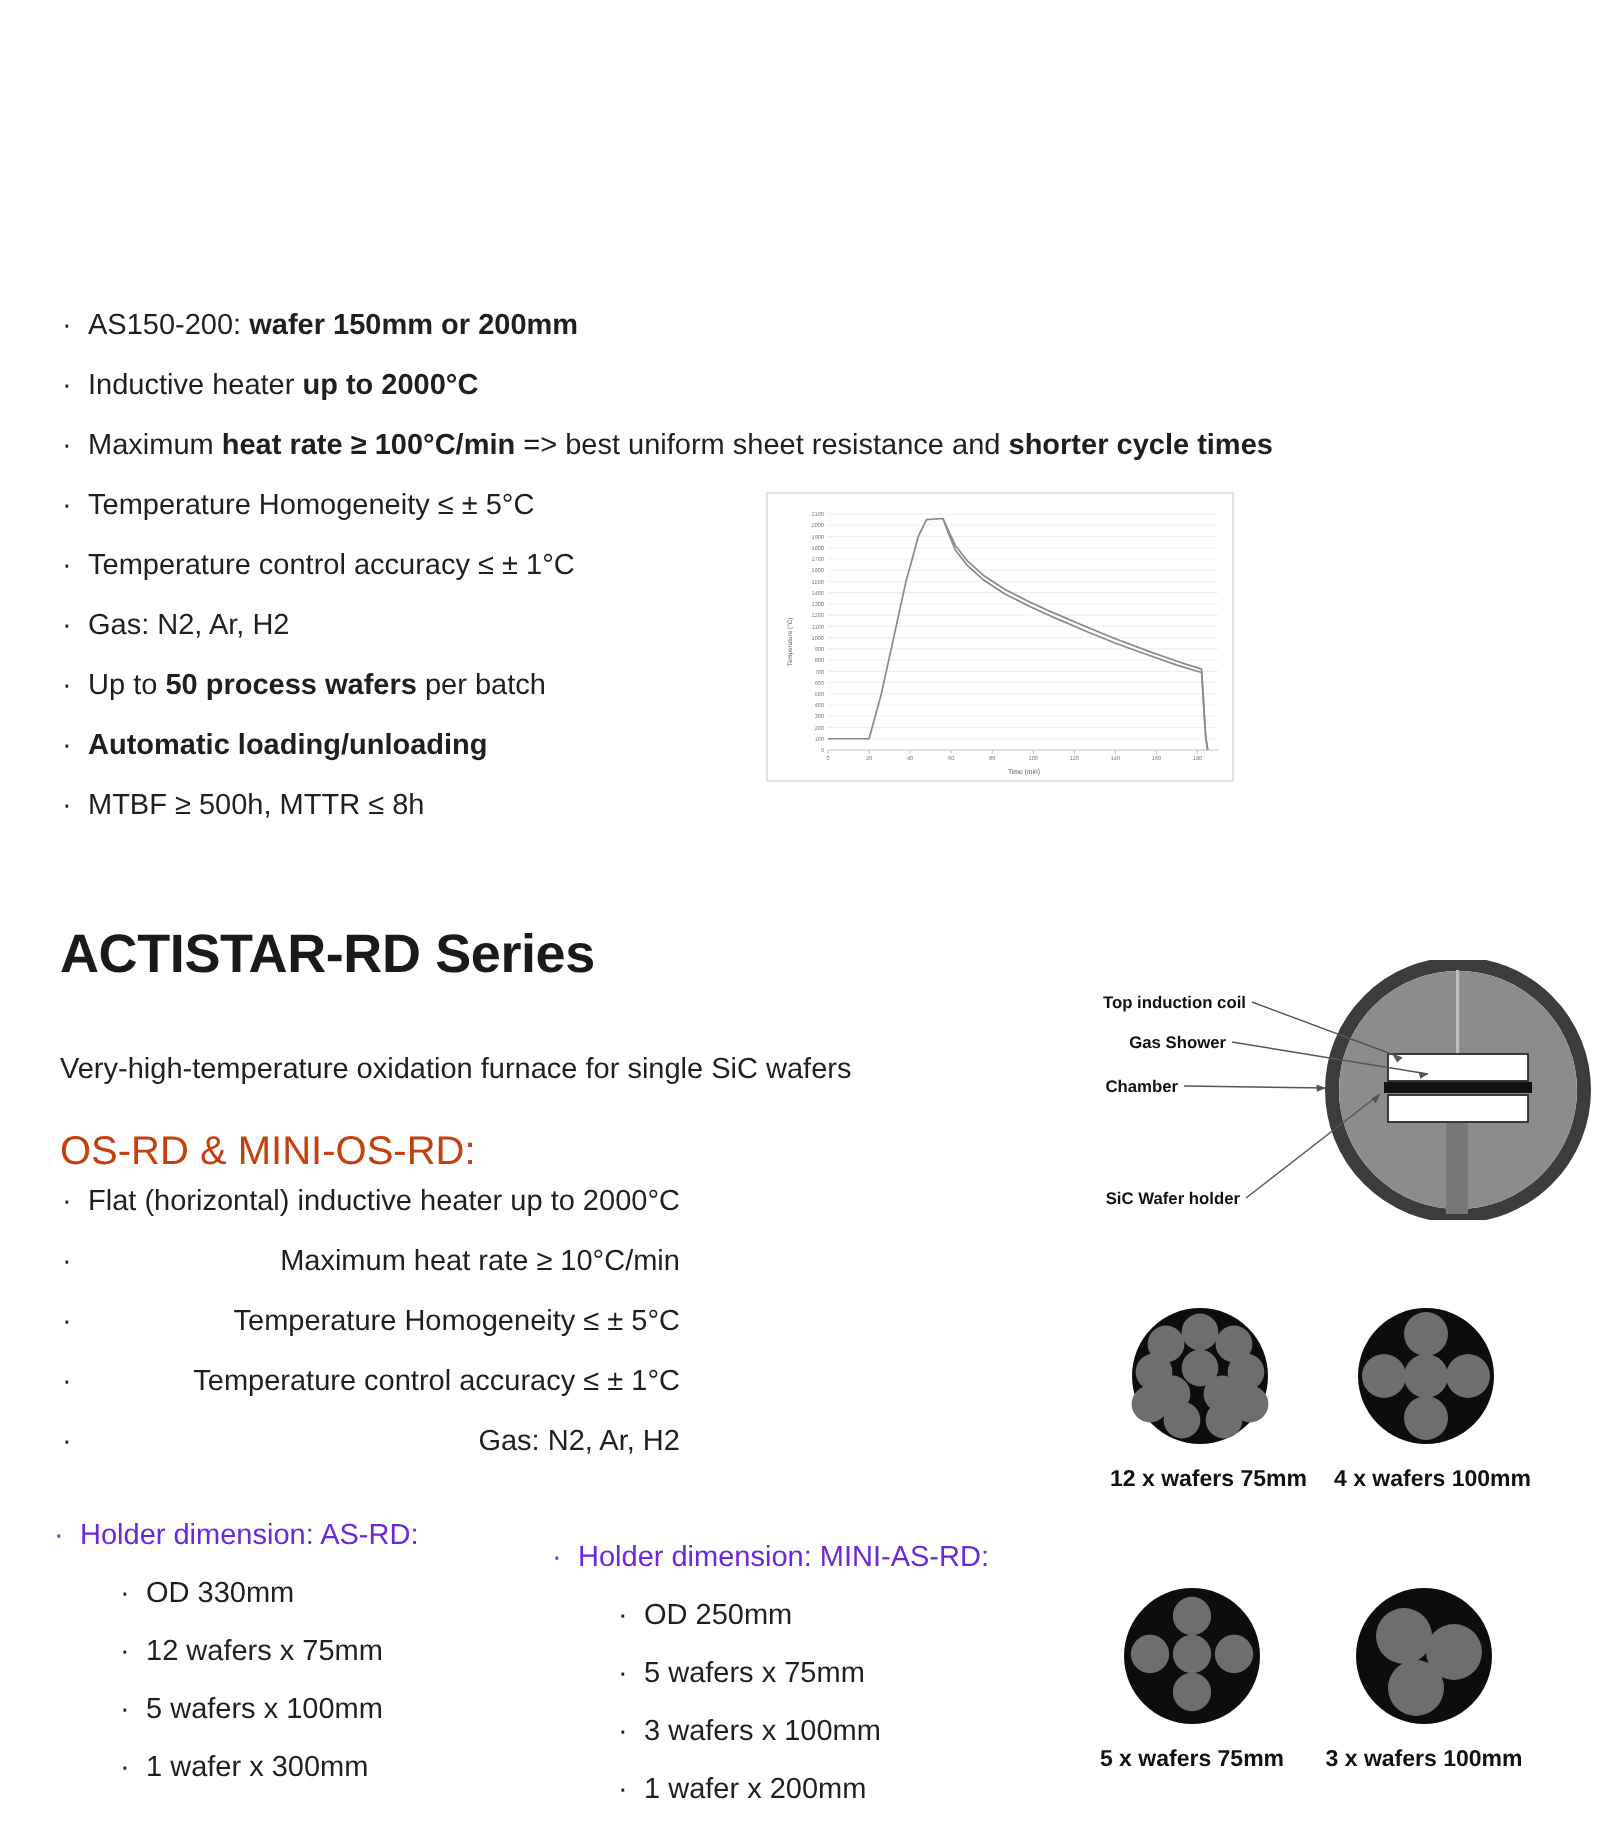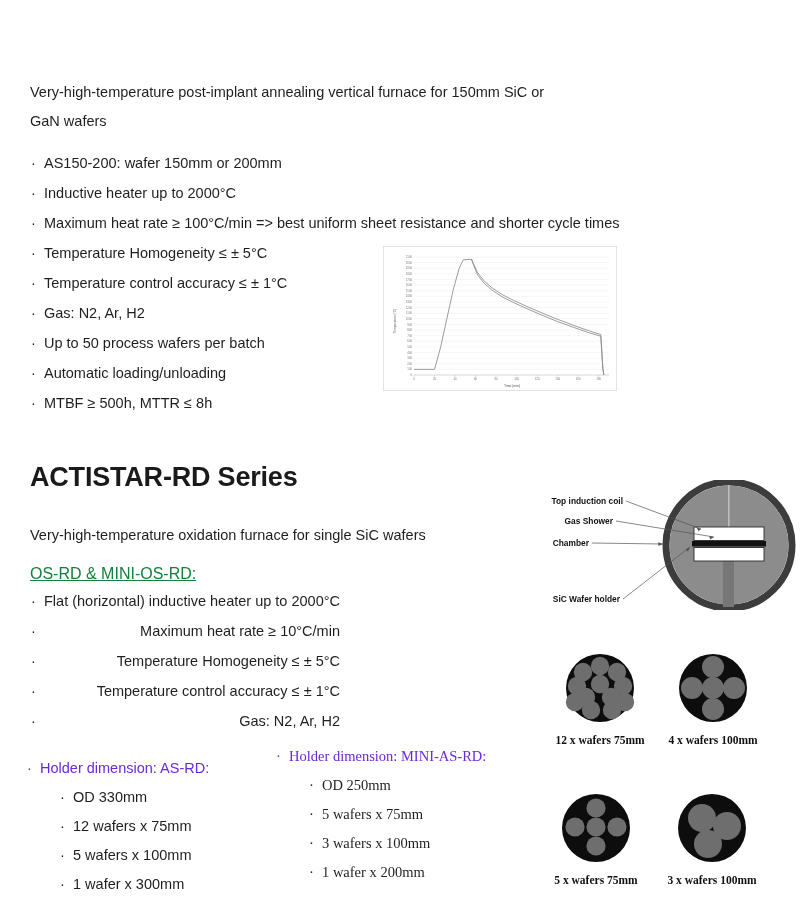--- a/index.html
+++ b/index.html
@@ -34,24 +34,23 @@
     position: absolute;
     font-size: 14.5px;
     line-height: 29px;
     color: #1f1f1f;
   }
   #lede-1 { left: 30px; top: 78px; width: 540px; }
   #lede-2 { left: 30px; top: 521px; width: 500px; }
 
   .sub-label {
     position: absolute;
-    font-size: 16px;
-    color: #15803d;
-    white-space: nowrap;
-    text-decoration: underline;
+    font-size: 20px;
+    color: #c2410c;
+    white-space: nowrap;
   }
   #oslabel { left: 30px; top: 565px; }
 
   
   ul.bullets {
     position: absolute;
     list-style: none;
     margin: 0;
     padding: 0;
   }
@@ -64,29 +63,29 @@
     padding-left: 14px;
   }
   ul.bullets > li::before {
     content: "\00B7";
     position: absolute;
     left: 1px;
     top: 0;
     font-size: 14.5px;
     color: #1f1f1f;
   }
-  ul.bullets b { font-weight: 400; }
+  ul.bullets b { font-weight: 700; }
 
   #bullets-1 { left: 30px; top: 148px; }
   #bullets-2 { left: 30px; top: 586px; text-align: right; }
 
   
   .holder-block { position: absolute; }
   #holder-left  { left: 26px;  top: 753px; }
-  #holder-right { left: 275px; top: 741px; font-family: Liberation Serif, serif; }
+  #holder-right { left: 275px; top: 764px; }
 
   .holder-head {
     font-size: 14.5px;
     line-height: 30px;
     color: #6d28d9;
     white-space: nowrap;
     position: relative;
     padding-left: 14px;
   }
   .holder-head::before {
@@ -142,34 +141,32 @@
 
   
   .wafer-card { position: absolute; text-align: center; }
   .wafer-card svg { display: block; margin: 0 auto; }
   .wafer-caption {
     font-size: 11.5px;
     font-weight: 700;
     color: #111111;
     white-space: nowrap;
     margin-top: 4px;
-    font-family: Liberation Serif, serif;
   }
   #wafer-0 { left: 555px; top: 650px; width: 90px; }
   #wafer-1 { left: 667px; top: 650px; width: 92px; }
   #wafer-2 { left: 548px; top: 790px; width: 96px; }
   #wafer-3 { left: 662px; top: 790px; width: 100px; }
 </style>
 </head>
 <body>
 
 <div class="page">
 
 
-  <div class="lede" id="lede-1">Very-high-temperature post-implant annealing vertical furnace for 150mm SiC or GaN wafers</div>
 
   <ul class="bullets" id="bullets-1">
       <li>AS150-200: <b>wafer 150mm or 200mm</b></li>
       <li>Inductive heater <b>up to 2000°C</b></li>
       <li>Maximum <b>heat rate ≥ 100°C/min</b> =&gt; best uniform sheet resistance and <b>shorter cycle times</b></li>
       <li>Temperature Homogeneity ≤ ± 5°C</li>
       <li>Temperature control accuracy ≤ ± 1°C</li>
       <li>Gas: N2, Ar, H2</li>
       <li>Up to <b>50 process wafers</b> per batch</li>
       <li><b>Automatic loading/unloading</b></li>

